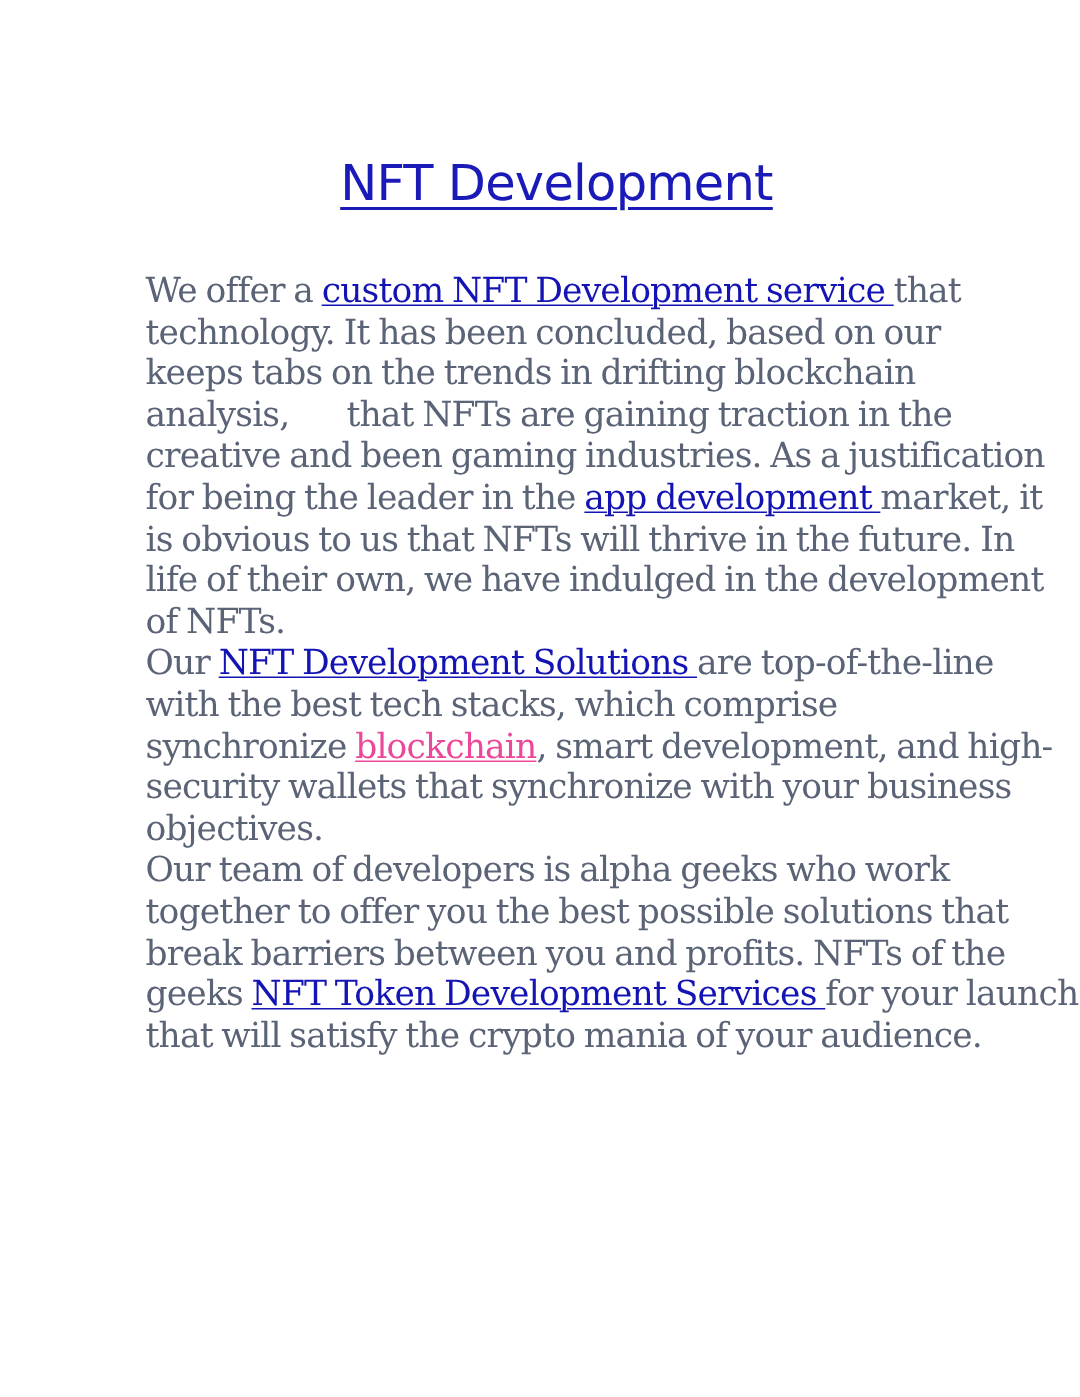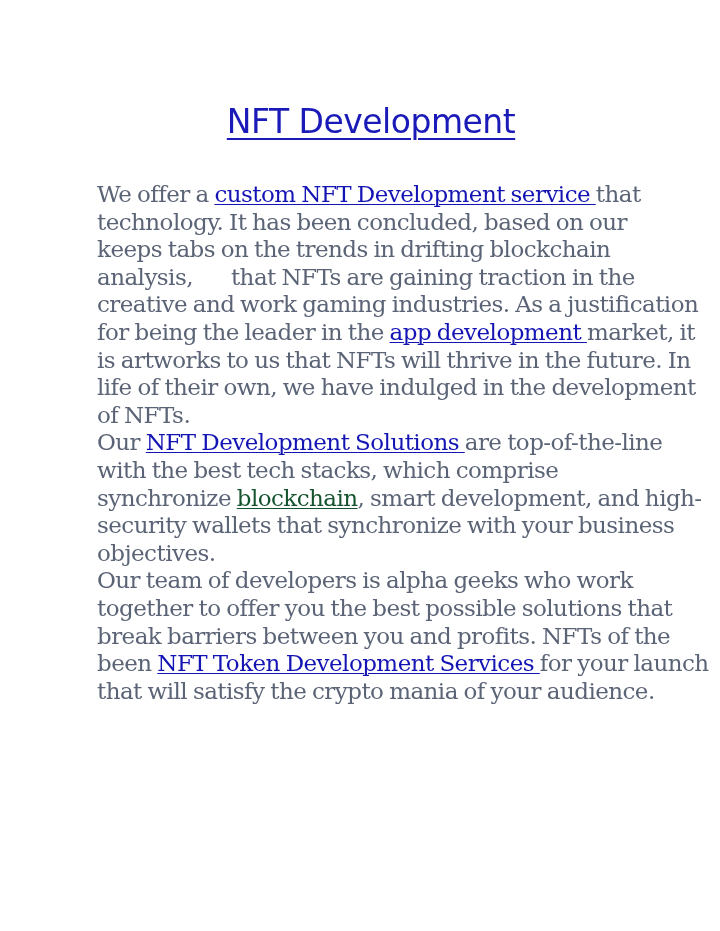--- a/index.html
+++ b/index.html
@@ -61,21 +61,21 @@
       white-space: nowrap;
     }
     a.link {
       color: #1a0dab;
       color: #1414b4;
       text-decoration: underline;
       text-decoration-thickness: 1px;
       text-underline-offset: 2px;
     }
     a.link-light {
-      color: #14532d;
+      color: #ec4899;
       text-decoration: underline;
       text-decoration-thickness: 1px;
       text-underline-offset: 2px;
     }
     .gap {
       display: inline-block;
       width: 38px;
     }
   </style>
 </head>
@@ -85,36 +85,36 @@
   <h1 class="title">
     <span>NFT Development</span>
   </h1>
 
   <div class="body-text">
     <p>
       <span class="line"><span>We offer a </span><a class="link" href="#">custom NFT Development service </a><span>that</span></span>
       <span class="line">technology. It has been concluded, based on our</span>
       <span class="line">keeps tabs on the trends in drifting blockchain</span>
       <span class="line"><span>analysis,</span><span class="gap"></span><span>that NFTs are gaining traction in the</span></span>
-      <span class="line">creative and work gaming industries. As a justification</span>
+      <span class="line">creative and been gaming industries. As a justification</span>
       <span class="line"><span>for being the leader in the </span><a class="link" href="#">app development </a><span>market, it</span></span>
-      <span class="line">is artworks to us that NFTs will thrive in the future. In</span>
+      <span class="line">is obvious to us that NFTs will thrive in the future. In</span>
       <span class="line">life of their own, we have indulged in the development</span>
       <span class="line">of NFTs.</span>
     </p>
 
     <p>
       <span class="line"><span>Our </span><a class="link" href="#">NFT Development Solutions </a><span>are top-of-the-line</span></span>
       <span class="line">with the best tech stacks, which comprise</span>
       <span class="line"><span>synchronize </span><a class="link-light" href="#">blockchain</a><span>, smart development, and high-</span></span>
       <span class="line">security wallets that synchronize with your business</span>
       <span class="line">objectives.</span>
     </p>
 
     <p>
       <span class="line">Our team of developers is alpha geeks who work</span>
       <span class="line">together to offer you the best possible solutions that</span>
       <span class="line">break barriers between you and profits. NFTs of the</span>
-      <span class="line"><span>been </span><a class="link" href="#">NFT Token Development Services </a><span>for your launch</span></span>
+      <span class="line"><span>geeks </span><a class="link" href="#">NFT Token Development Services </a><span>for your launch</span></span>
       <span class="line">that will satisfy the crypto mania of your audience.</span>
     </p>
   </div>
 </div>
 
 </body></html>

